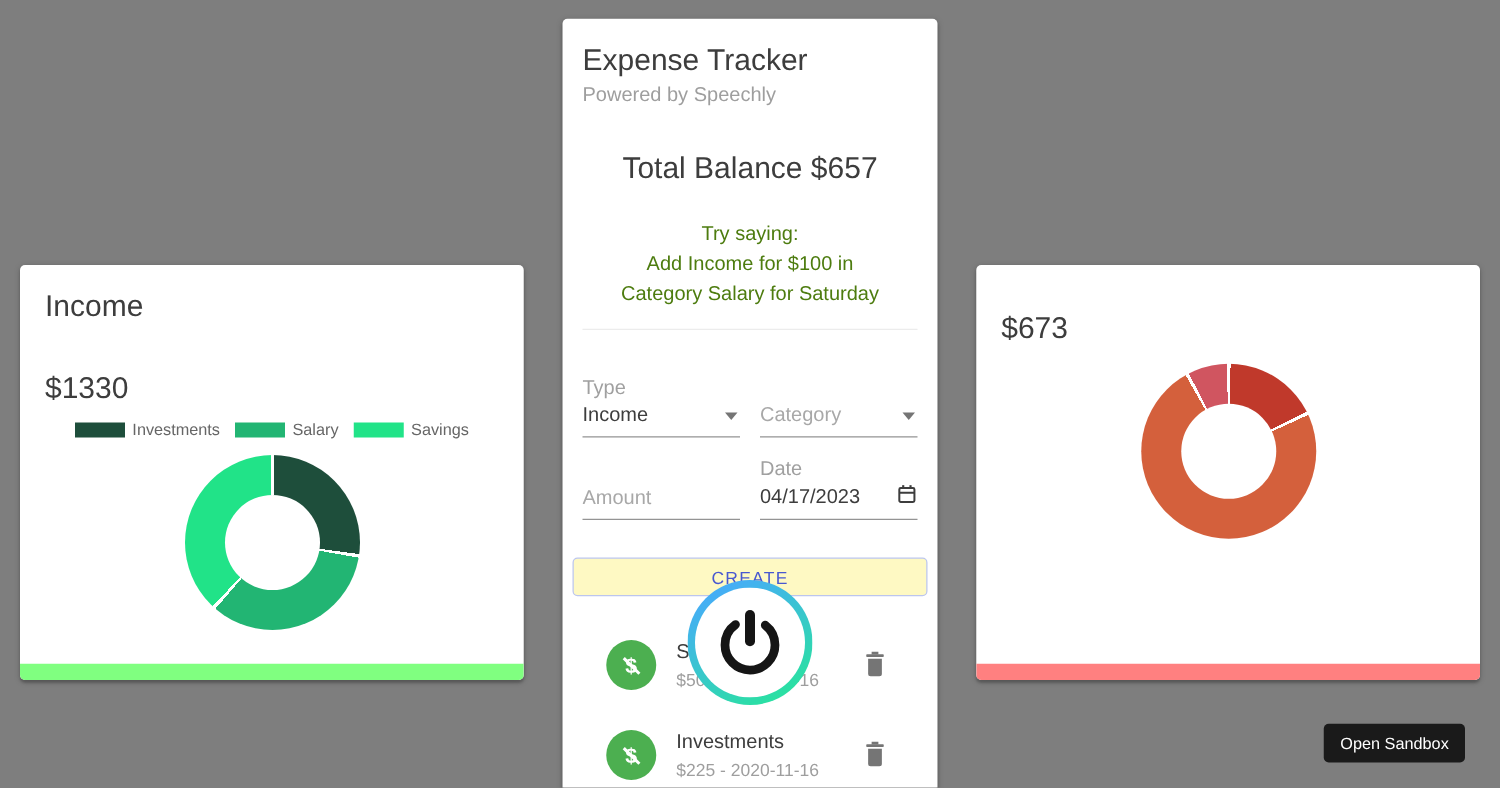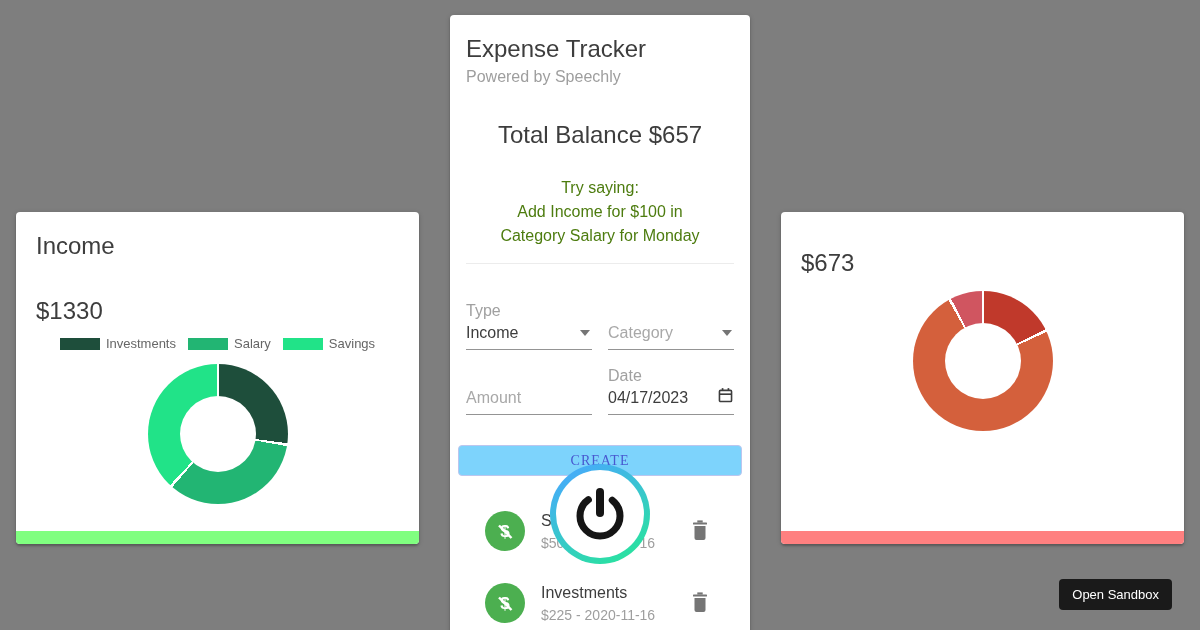--- a/index.html
+++ b/index.html
@@ -37,23 +37,23 @@
   .field-label { font-size: 16px; color: #a0a0a0; margin-bottom: 4px; line-height: 14px; }
   .control { display: flex; align-items: center; justify-content: space-between; border-bottom: 1px solid #949494; padding-bottom: 6px; min-height: 28px; cursor: pointer; }
   .control .value { font-size: 16px; color: #3d3d3d; }
   .control .placeholder { font-size: 16px; color: #a8a8a8; }
   .arrow-down { width: 0; height: 0; border-left: 5px solid transparent; border-right: 5px solid transparent; border-top: 6px solid #757575; margin-right: 2px; }
   .text-input { border: none; outline: none; width: 100%; font-size: 16px; color: #3d3d3d; font-family: inherit; background: transparent; }
   .text-input::placeholder { color: #a8a8a8; }
 
   .create-btn {
     display: block; width: calc(100% + 16px); margin: 30px -8px 0; height: 31px;
-    background: #7dd3fc; border: 1px solid #bcc6ee; border-radius: 4px;
+    background: #fef9c3; border: 1px solid #bcc6ee; border-radius: 4px;
     color: #4858d0; font-size: 14px; font-weight: 500; letter-spacing: 1px;
-    font-family: Liberation Serif, serif; cursor: pointer;
+    font-family: Liberation Sans, sans-serif; cursor: pointer;
   }
 
   .txn-list { margin-top: 19px; }
   .txn-item { display: flex; align-items: center; height: 72px; padding-left: 19px; }
   .avatar { width: 40px; height: 40px; border-radius: 50%; flex: 0 0 40px; display: flex; align-items: center; justify-content: center; }
   .txn-text { flex: 1; margin-left: 16px; }
   .txn-primary { font-size: 16px; color: #3d3d3d; line-height: 20px; }
   .txn-secondary { font-size: 14px; color: #9e9e9e; margin-top: 4px; line-height: 17px; }
   .trash-btn { background: none; border: none; cursor: pointer; margin-right: 21px; padding: 4px; }
 
@@ -103,21 +103,21 @@
   <div class="accent-bar" style="background: rgb(255, 128, 128);"></div>
 </div>
 
 <div class="card" id="main-card">
   <div class="app-title">Expense Tracker</div>
   <div class="app-subtitle">Powered by Speechly</div>
   <div class="balance">Total Balance $657</div>
   <div class="hints">
     <div>Try saying:</div>
     <div>Add Income for $100 in</div>
-    <div>Category Salary for Monday</div>
+    <div>Category Salary for Saturday</div>
   </div>
   <hr class="divider">
 
   <div class="form-grid">
     <div>
       <div class="field-label">Type</div>
       <div class="control">
         <span class="value">Income</span>
         <span class="arrow-down"></span>
       </div>

